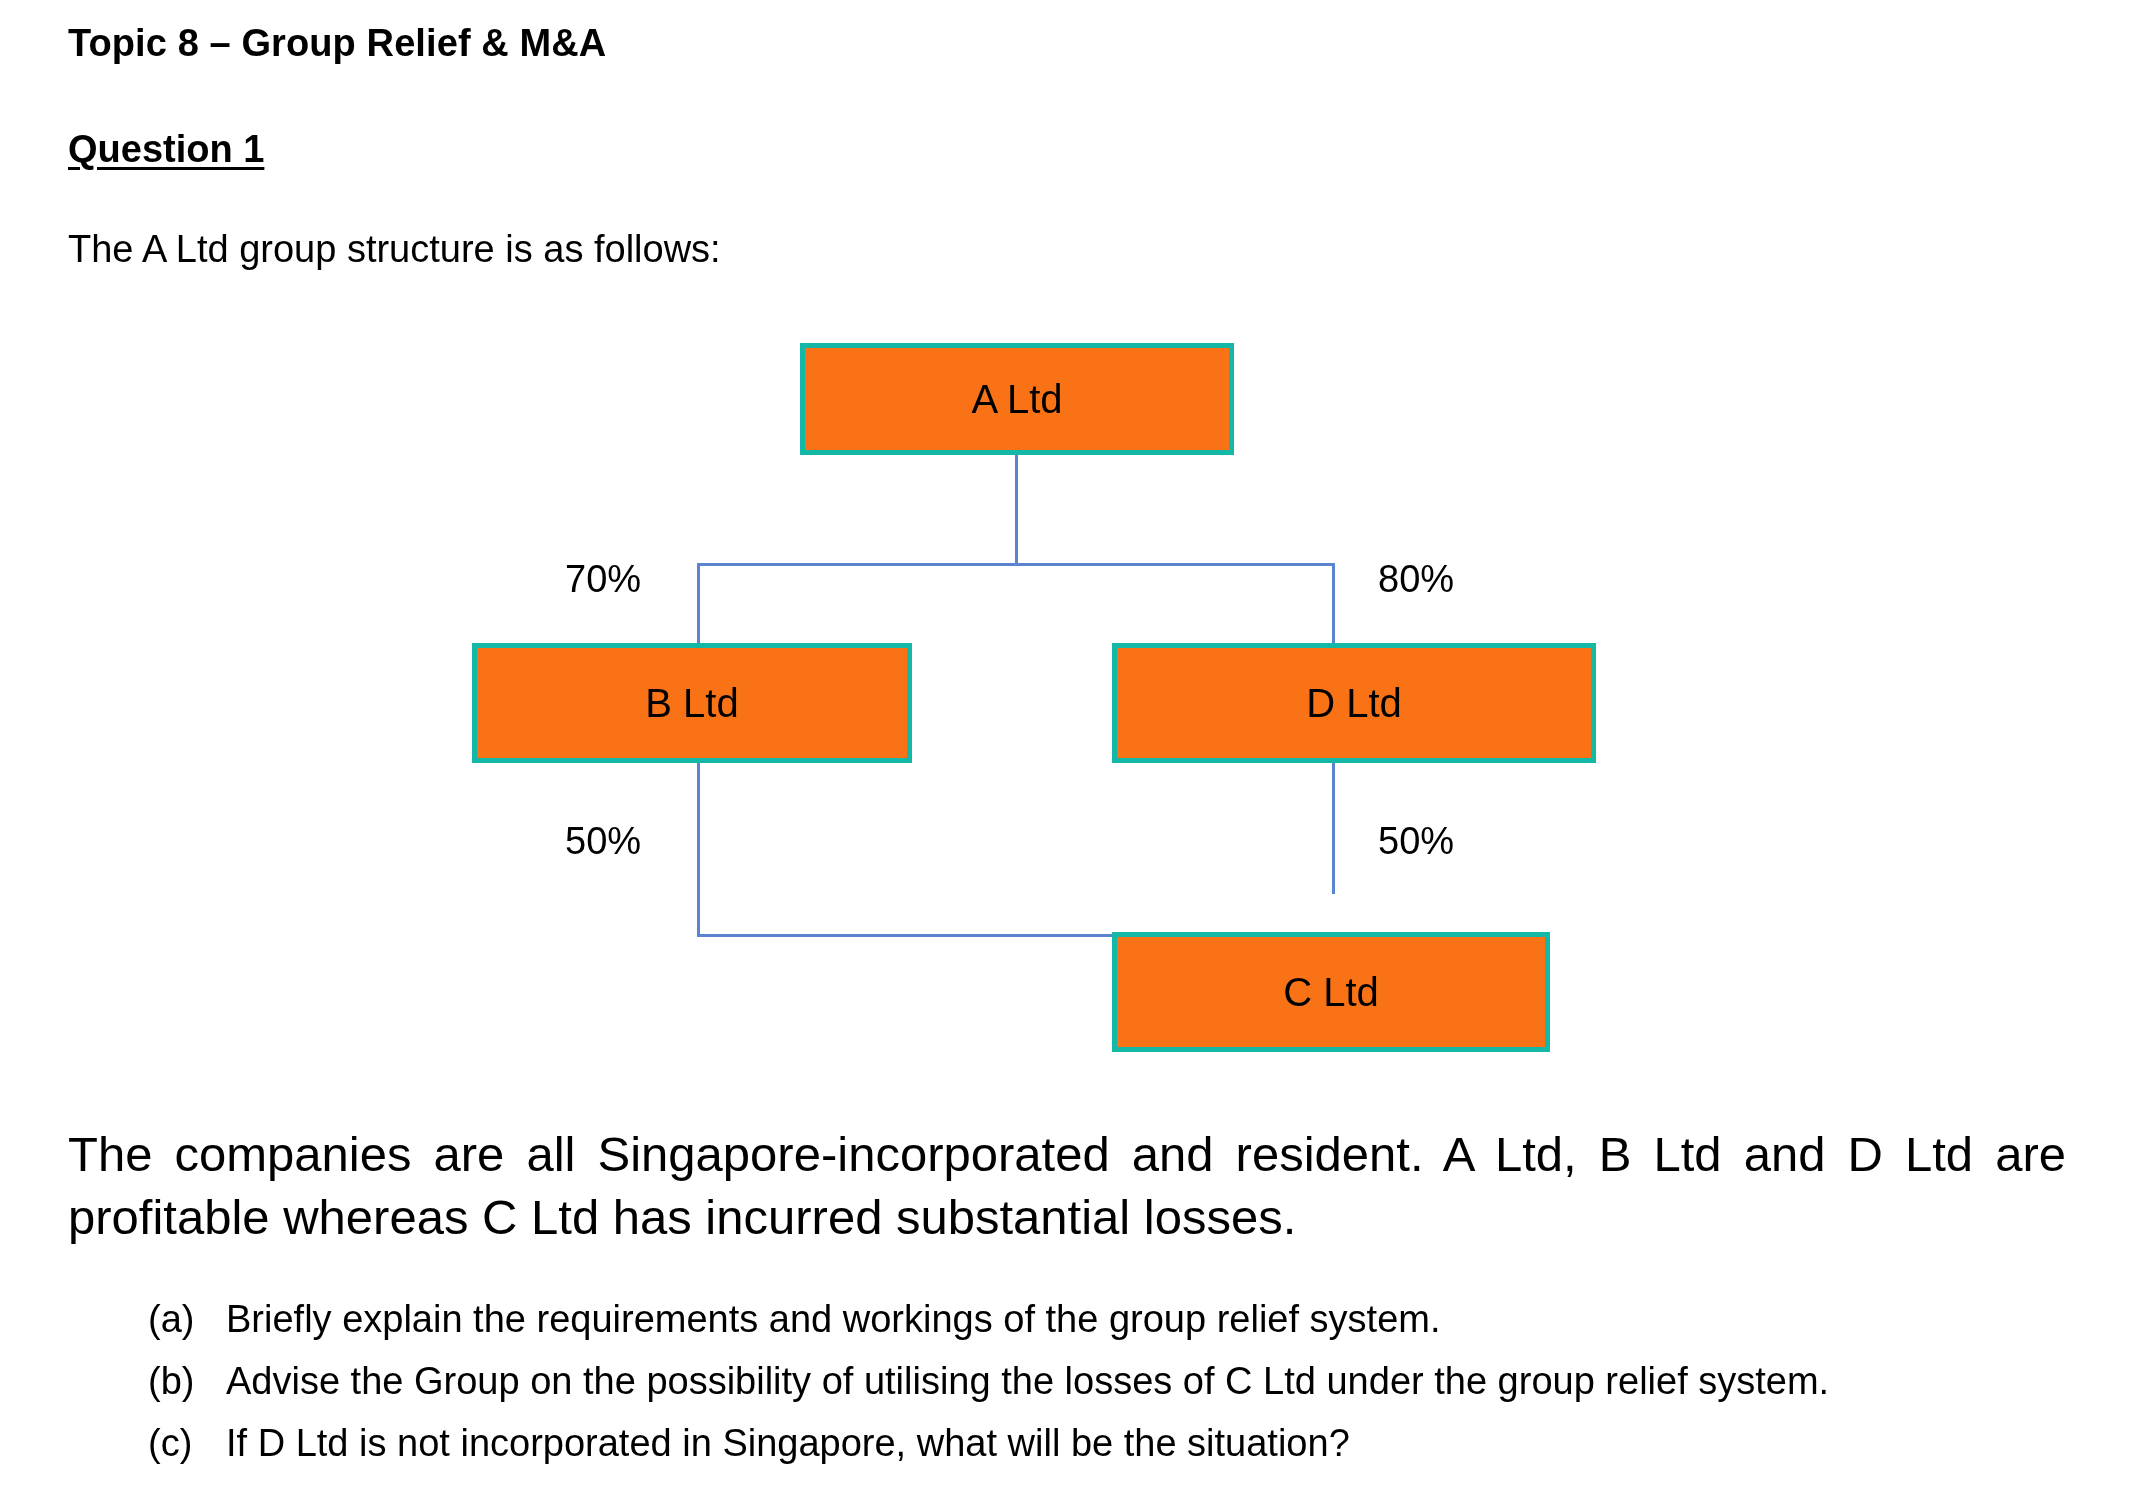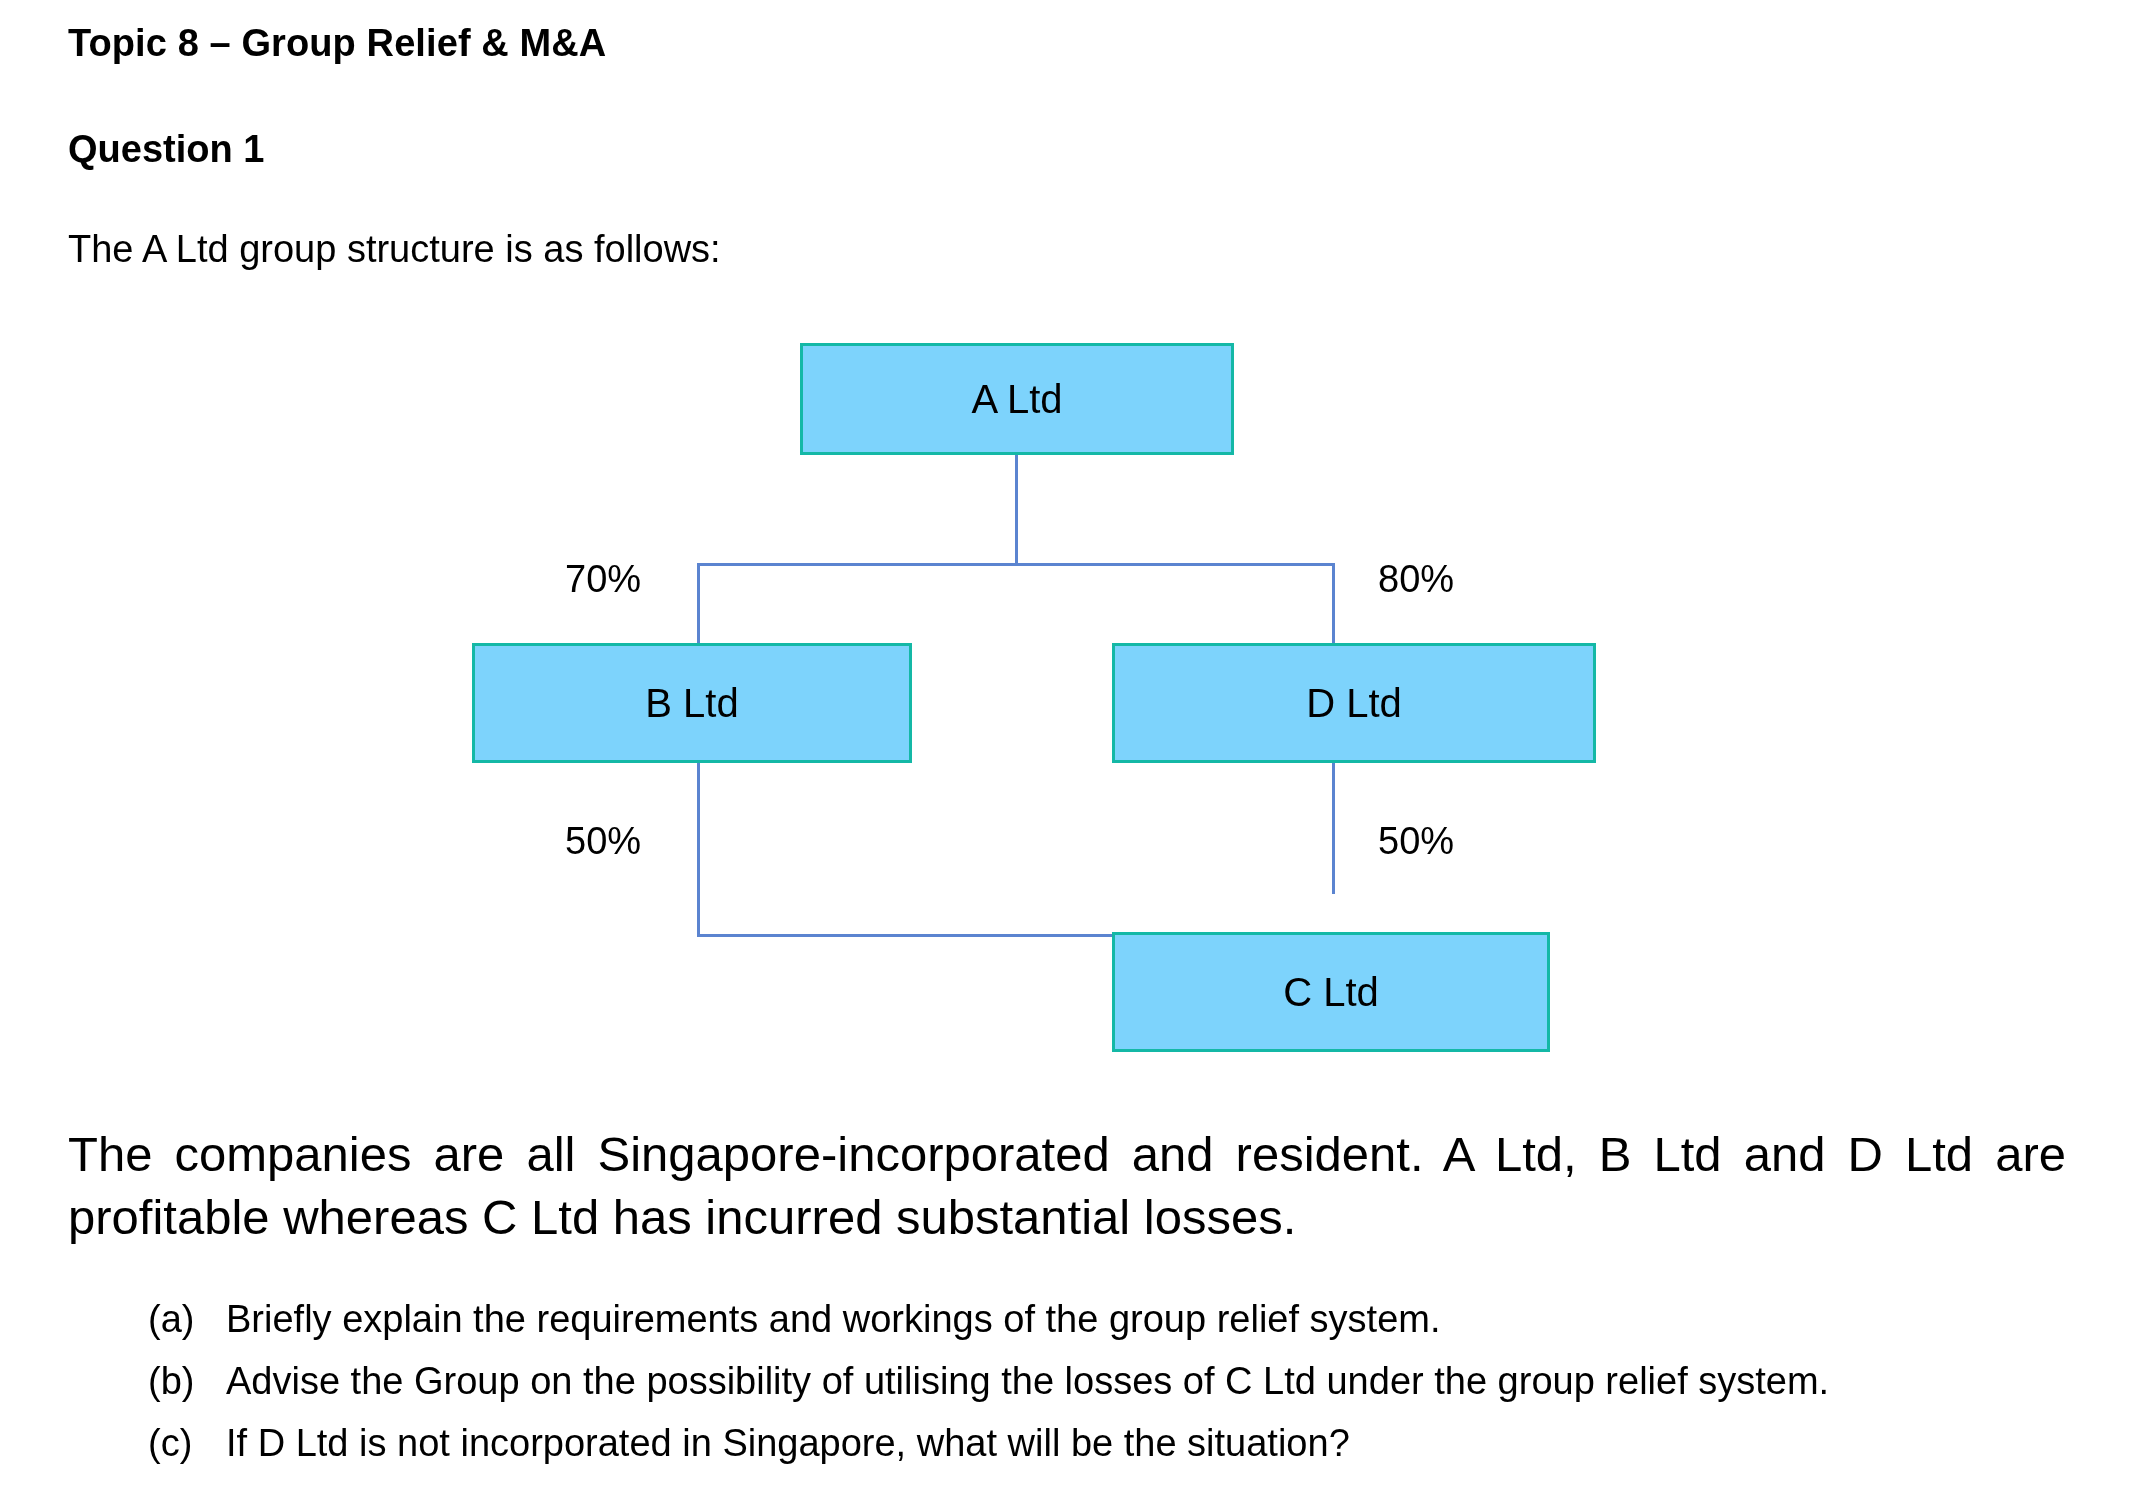--- a/index.html
+++ b/index.html
@@ -35,20 +35,21 @@
     letter-spacing: 0.1px;
     white-space: nowrap;
   }
 
   .question-heading {
     position: absolute;
     left: 68px;
     top: 128px;
     font-size: 38px;
     font-weight: bold;
+    text-decoration: underline;
     text-underline-offset: 5px;
     white-space: nowrap;
   }
 
   .intro-line {
     position: absolute;
     left: 68px;
     top: 228px;
     font-size: 38px;
     white-space: nowrap;
@@ -92,22 +93,22 @@
     left: 0;
     top: 0;
     width: 2136px;
     height: 1499px;
     pointer-events: none;
   }
 
   .node-box {
     position: absolute;
     box-sizing: border-box;
-    border: 3px solid #14b8a6;
-    background: #7dd3fc;
+    border: 5px solid #14b8a6;
+    background: #f97316;
     display: flex;
     align-items: center;
     justify-content: center;
     font-size: 40px;
     color: #000000;
     z-index: 3;
   }
 
   #node-a   { left: 800px;  top: 343px; width: 434px; height: 112px; }
   #node-b   { left: 472px;  top: 643px; width: 440px; height: 120px; }

